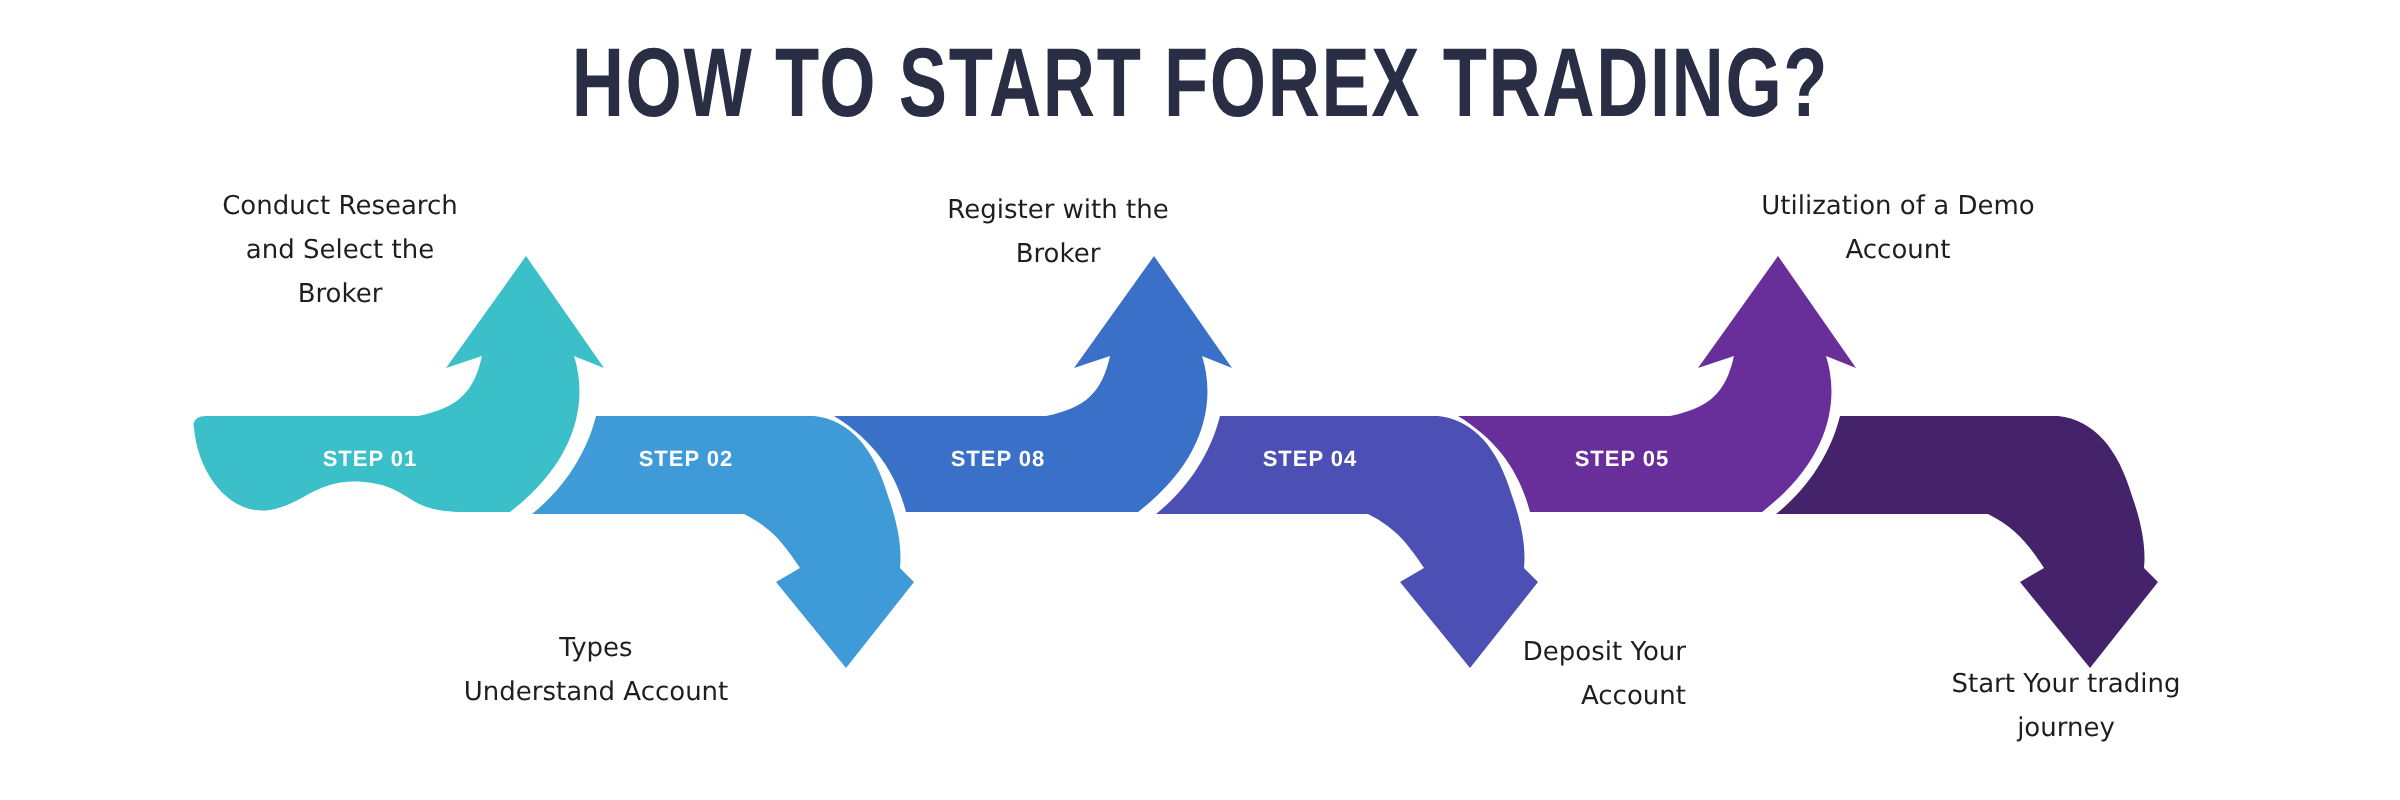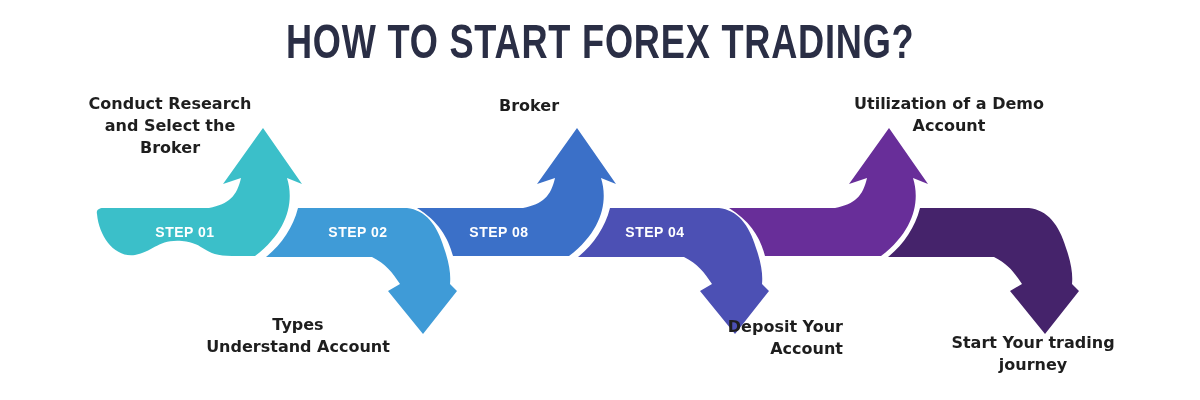--- a/index.html
+++ b/index.html
@@ -26,29 +26,29 @@
     color:#2A2E45;
   }
   #arrows{position:absolute;left:0;top:0;}
   .badge{
     position:absolute;
     width:120px;top:224px;
     text-align:center;
     color:#ffffff;
     font-family:"Liberation Sans",sans-serif;
     font-weight:700;
-    font-size:14px;
+    font-size:11px;
     letter-spacing:.5px;
     white-space:nowrap;
   }
   .desc{
     position:absolute;
     font-family:"DejaVu Sans","Liberation Sans",sans-serif;
-    font-weight:700;
-    font-size:16px;
+    font-weight:400;
+    font-size:13px;
     line-height:22px;
     color:#1E1E1E;
   }
   .desc.center{text-align:center;}
   .desc.left{text-align:right;}
 </style>
 </head>
 <body>
 
 <div id="canvas" style="background: rgb(255, 255, 255);">
@@ -60,37 +60,39 @@
   <svg id="arrows" width="1200" height="400" viewBox="0 0 1200 400">
     <path fill="#3BBFC9" d="M 103,208 H 209 C 229,204 237,196 241,178 L 223,184 L 263,128 L 302,184 L 287,178 C 294,200 289,230 255,256 H 232 C 202,256 206,243 182,241 C 158,239 153,252 135,255 C 115,258 99,237 97,214 C 96,210 99,208 103,208 Z"></path>
     <path fill="#3F9BD7" d="M 298,208 H 407 C 425,210 437,224 444,248 C 449,262 451,274 450,284 L 457,291 L 423,334 L 388,291 L 400,284 C 392,272 386,264 372,257 H 266 C 281,245 293,228 298,208 Z"></path>
     <path fill="#3B70C8" d="M 417,208 H 523 C 543,204 551,196 555,178 L 537,184 L 577,128 L 616,184 L 601,178 C 608,200 603,230 569,256 H 453 C 448,237 438,221 417,208 Z"></path>
     <path fill="#4C50B4" d="M 610,208 H 719 C 737,210 749,224 756,248 C 761,262 763,274 762,284 L 769,291 L 735,334 L 700,291 L 712,284 C 704,272 698,264 684,257 H 578 C 593,245 605,228 610,208 Z"></path>
     <path fill="#682E99" d="M 729,208 H 835 C 855,204 863,196 867,178 L 849,184 L 889,128 L 928,184 L 913,178 C 920,200 915,230 881,256 H 765 C 760,237 750,221 729,208 Z"></path>
     <path fill="#45236B" d="M 920,208 H 1029 C 1047,210 1059,224 1066,248 C 1071,262 1073,274 1072,284 L 1079,291 L 1045,334 L 1010,291 L 1022,284 C 1014,272 1008,264 994,257 H 888 C 903,245 915,228 920,208 Z"></path>
   </svg>
 
   <div class="badge" style="left: 125px; color: rgb(255, 255, 255);">STEP 01</div>
-  <div class="badge" style="left: 298px; color: rgb(255, 255, 255);">STEP 02</div>
+  <div class="badge" style="left: 283px; color: rgb(255, 255, 255);">STEP 02</div>
   <div class="badge" style="left: 439px; color: rgb(255, 255, 255);">STEP 08</div>
   <div class="badge" style="left: 595px; color: rgb(255, 255, 255);">STEP 04</div>
+  <div class="badge" style="left: 751px; color: rgb(255, 255, 255);">STEP 05</div>
   <div class="badge" style="left: 908px; color: rgb(255, 255, 255); margin-top: 32px;">STEP 06</div>
 
   <div class="desc center" style="left: 10px; top: 93px; width: 320px; color: rgb(30, 30, 30);">
     <div>Conduct Research</div>
     <div>and Select the</div>
     <div>Broker</div>
   </div>
 
   <div class="desc center" style="left: 138px; top: 314px; width: 320px; color: rgb(30, 30, 30);">
     <div>Types</div>
     <div>Understand Account</div>
   </div>
 
   <div class="desc center" style="left: 369px; top: 95px; width: 320px; color: rgb(30, 30, 30);">
+    <div>Register with the</div>
     <div>Broker</div>
   </div>
 
   <div class="desc left" style="left: 583px; top: 316px; width: 260px; color: rgb(30, 30, 30);">
     <div>Deposit Your</div>
     <div>Account</div>
   </div>
 
   <div class="desc center" style="left: 779px; top: 93px; width: 340px; color: rgb(30, 30, 30);">
     <div>Utilization of a Demo</div>

